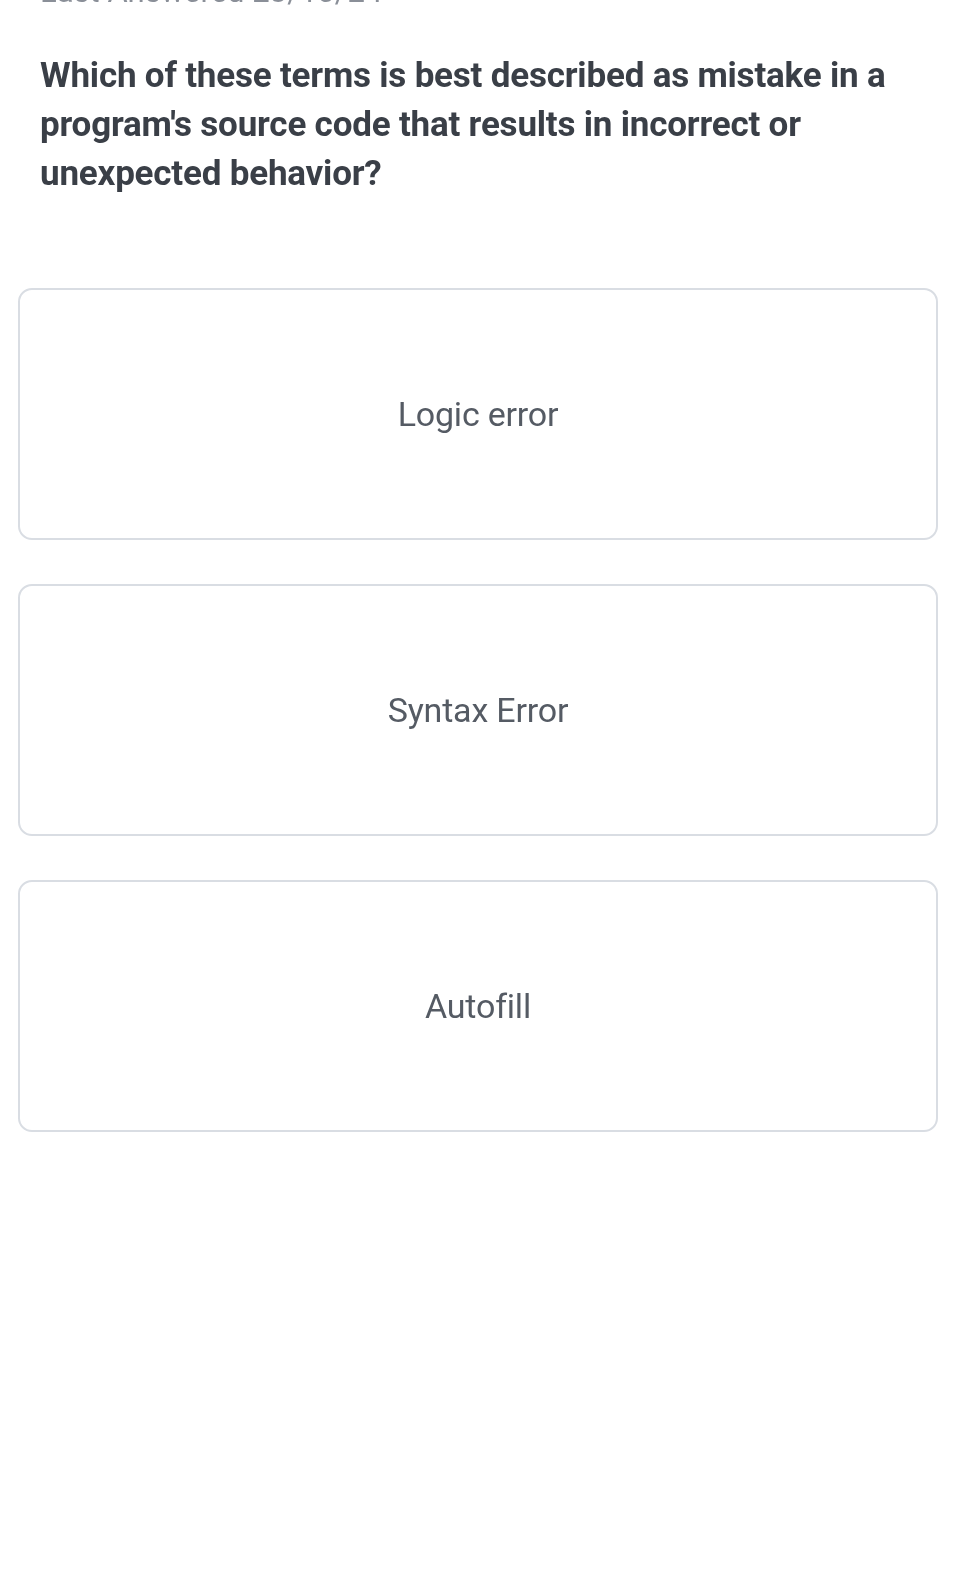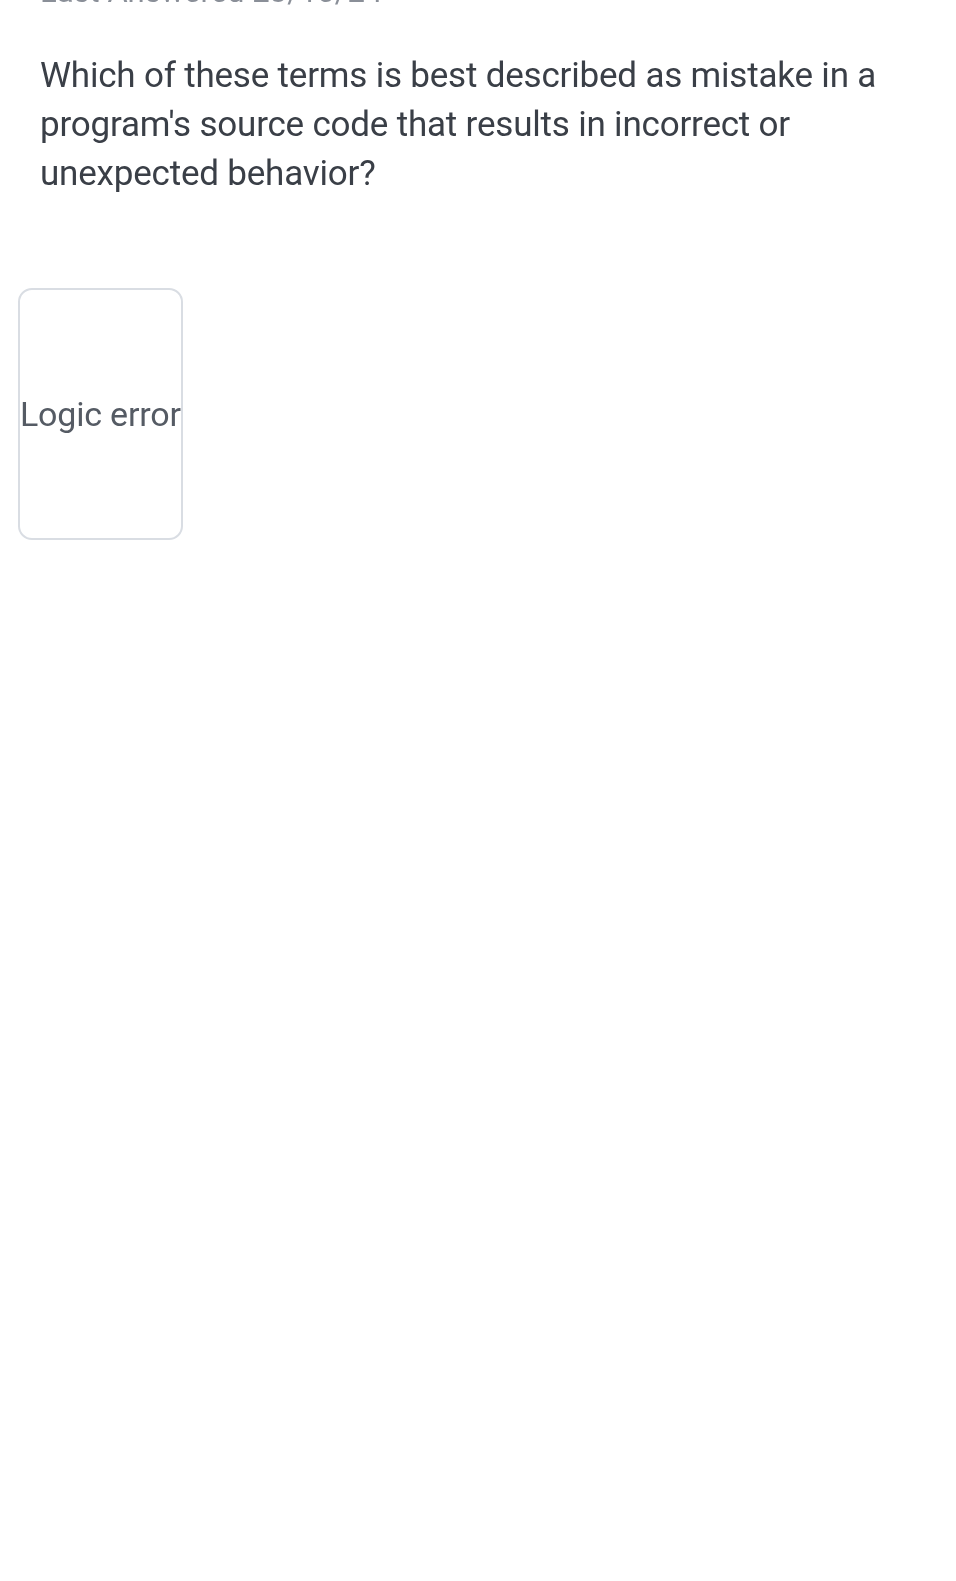--- a/index.html
+++ b/index.html
@@ -20,28 +20,29 @@
       color: #8a8f98;
       font-size: 31px;
       font-weight: 400;
       line-height: 1;
       position: relative;
       top: -14px;
     }
     .question {
       color: #3a3f47;
       font-size: 35px;
-      font-weight: 400;
+      font-weight: 700;
       line-height: 1.4;
       padding: 30px 40px 0 40px;
       letter-spacing: -0.2px;
     }
     .options {
       padding: 90px 18px 0 18px;
       display: flex;
+      flex-direction: column;
       gap: 44px;
     }
     .option {
       border: 2px solid #d9dde3;
       border-radius: 14px;
       height: 252px;
       display: flex;
       align-items: center;
       justify-content: center;
       background: #ffffff;
@@ -59,13 +60,19 @@
   <div class="last-answered">Last Answered 23/10/24</div>
 
 </div>
 
 <div class="question">Which of these terms is best described as mistake in a program's source code that results in incorrect or unexpected behavior?</div>
 
 <div class="options">
   <div class="option">
     <span>Logic error</span>
   </div>
+  <div class="option">
+    <span>Syntax Error</span>
+  </div>
+  <div class="option">
+    <span>Autofill</span>
+  </div>
 </div>
 
 </body></html>

